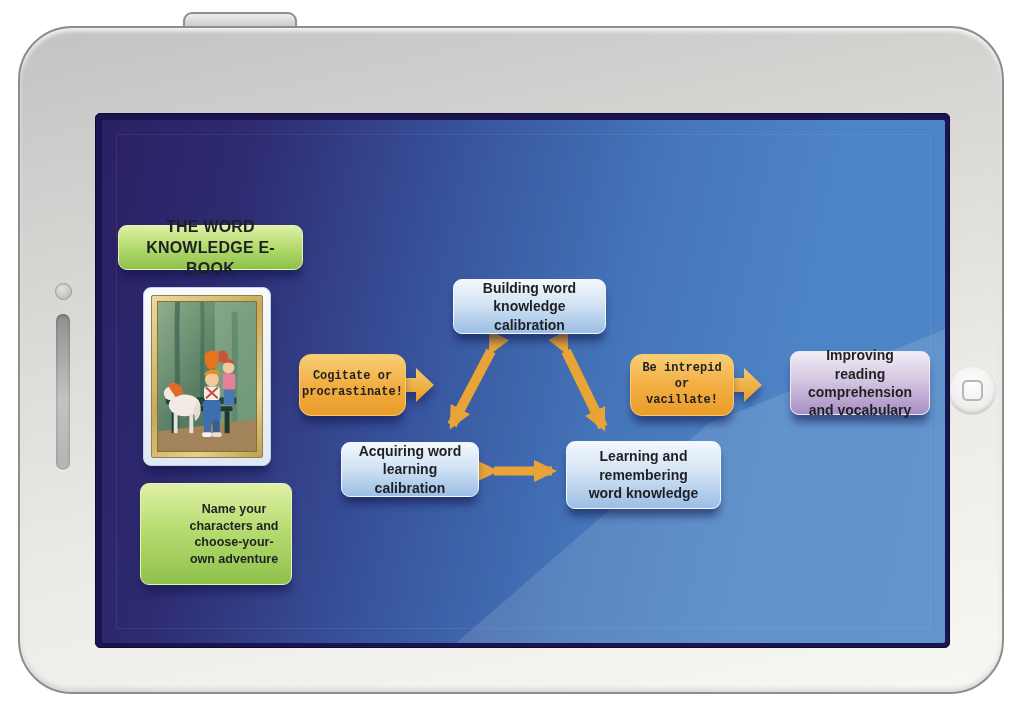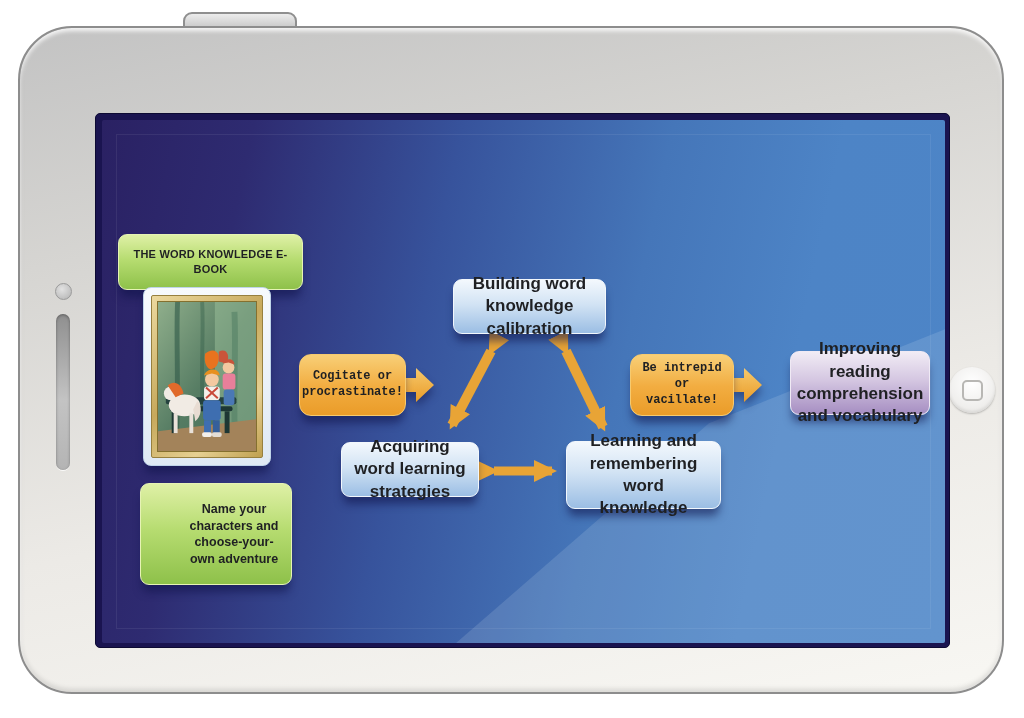--- a/index.html
+++ b/index.html
@@ -30,29 +30,29 @@
   .screen{position:relative;width:843px;height:523px;overflow:hidden;border-radius:2px;
     background:linear-gradient(102deg,#2a2163 0%,#2e2b71 16%,#37539c 38%,#4576b9 60%,#4d84c6 78%,#4d85c7 100%);}
   .screen::before{content:"";position:absolute;left:14px;top:14px;right:14px;bottom:14px;
     border:1px solid rgba(255,255,255,.07);pointer-events:none;}
   .screen::after{content:"";position:absolute;inset:0;pointer-events:none;
     background:rgba(225,238,250,.14);
     clip-path:polygon(100% 40%,100% 100%,42% 100%,72% 58%);}
 
   
   .node{position:absolute;display:flex;align-items:center;justify-content:center;text-align:center;
-    font-weight:700;color:#1f2023;font-size:17px;line-height:1.32;box-sizing:border-box;
+    font-weight:700;color:#1f2023;font-size:14px;line-height:1.32;box-sizing:border-box;
     padding:4px 9px;border-radius:9px;z-index:3;
     box-shadow:0 9px 9px -2px rgba(14,18,72,.55);}
   .green{background:linear-gradient(#dff0a6 0%,#b6dc70 46%,#8ec14a 100%);border:1px solid #e6f3b4;}
   .blue{background:linear-gradient(#f3f8fd 0%,#d2e3f4 46%,#9bbee4 100%);border:1px solid #f2f7fc;}
   .orange{background:linear-gradient(#f8cf77 0%,#f2ad41 52%,#ea9c29 100%);border:1px solid #f7ca6e;border-radius:12px;font-family:Liberation Mono, monospace;}
   .purple{background:linear-gradient(#f1ecf5 0%,#d4c6e1 46%,#a68ec2 100%);border:1px solid #f0eaf5;margin-left:12px;}
 
-  #node-title{left:16px;top:114px;width:185px;height:56px;font-size:11px;letter-spacing:.2px;}
+  #node-title{left:16px;top:105px;width:185px;height:45px;font-size:16px;letter-spacing:.2px;}
   #node-name{left:38px;top:363px;width:152px;height:102px;font-size:12.5px;padding-left:45px;}
   #node-cogitate{left:197px;top:234px;width:107px;height:62px;font-size:12px;}
   #node-building{left:351px;top:159px;width:153px;height:55px;}
   #node-acquiring{left:239px;top:322px;width:138px;height:55px;}
   #node-learning{left:464px;top:321px;width:155px;height:68px;padding:4px 18px;}
   #node-intrepid{left:528px;top:234px;width:104px;height:62px;font-size:12px;}
   #node-improving{left:676px;top:231px;width:140px;height:64px;}
 
   .arrow-tab{position:absolute;width:30px;height:38px;z-index:2;
     filter:drop-shadow(0 6px 4px rgba(14,18,72,.45));}
@@ -157,21 +157,21 @@
               <rect x="66" y="72" width="13" height="16" rx="3" fill="#e87f9a"></rect>
               <rect x="67" y="88" width="11" height="16" rx="3" fill="#4a78b5"></rect>
             </svg>
           </div>
         </div>
 
         <div class="node green" id="node-name">Name your characters and choose-your-own adventure</div>
 
         <div class="node orange" id="node-cogitate">Cogitate or procrastinate!</div>
         <div class="node blue" id="node-building">Building word knowledge calibration</div>
-        <div class="node blue" id="node-acquiring">Acquiring word learning strategies</div>
+        <div class="node blue" id="node-acquiring">Acquiring word learning calibration</div>
         <div class="node blue" id="node-learning">Learning and remembering word knowledge</div>
         <div class="node orange" id="node-intrepid">Be intrepid or vacillate!</div>
         <div class="node purple" id="node-improving">Improving reading comprehension and vocabulary</div>
 
       </div>
     </div>
   </div>
 </div>
 
 </body></html>

